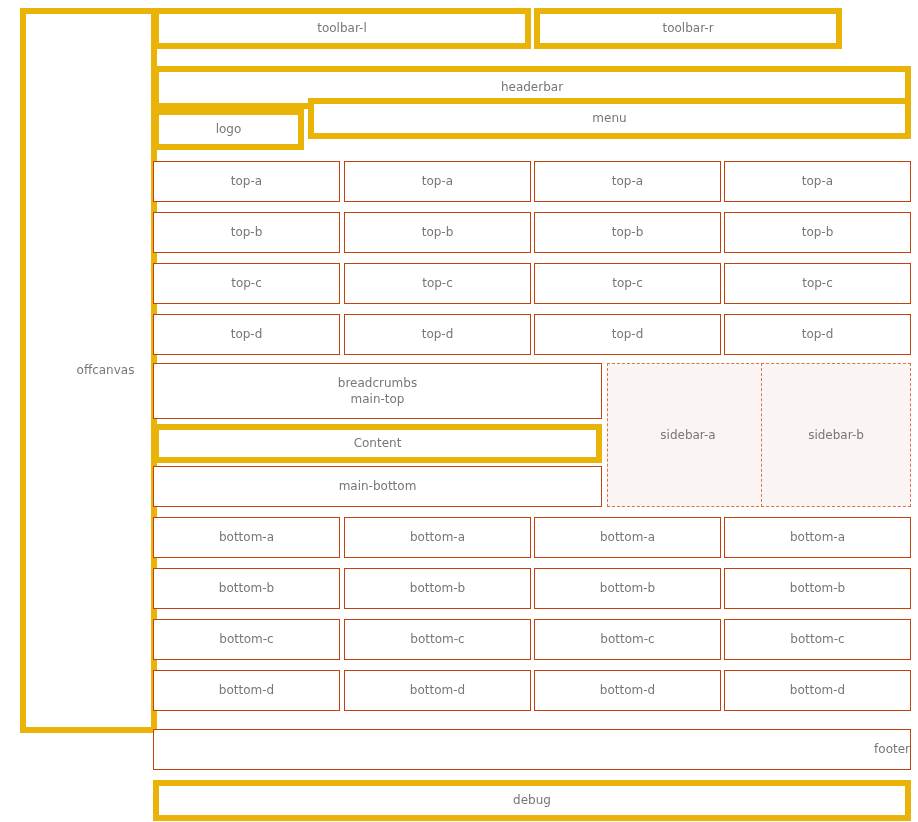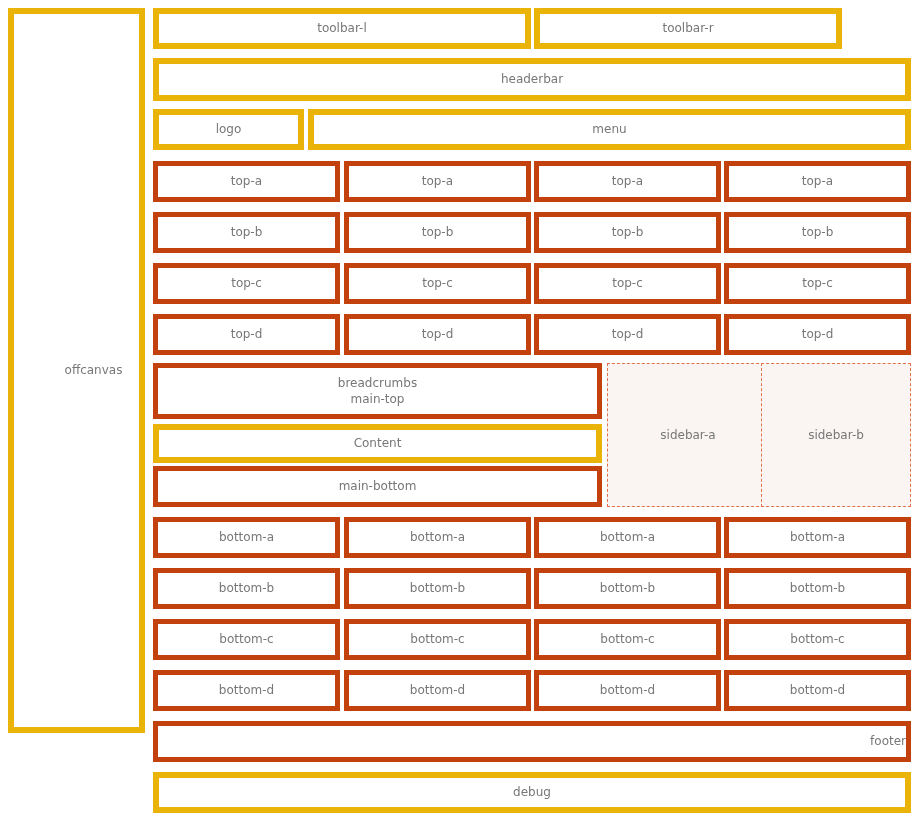--- a/index.html
+++ b/index.html
@@ -25,52 +25,52 @@
     display: flex;
     align-items: center;
     justify-content: center;
     text-align: center;
     line-height: 1.35;
     background: #ffffff;
     color: #777777;
     font-size: 12px;
   }
   .b-gray  { border: 6px solid #eab308; }
-  .b-blue  { border: 5px solid #c2410c; }
+  .b-blue  { border: 1px solid #c2410c; }
   .b-dash  { border: 1px dashed #e0714a; background: #faf5f2; }
 
   .stack2 { flex-direction: column; }
 
   
   #offcanvas {
-    left: 8px;
+    left: 20px;
     top: 8px;
     width: 137px;
     height: 725px;
     padding-left: 34px;
   }
 
   
-  .full { left: 153px; width: 758px; }
+  .full { left: 153px; width: 758px; margin-top: 8px; }
 
   .col1 { left: 153px;  width: 187px; }
   .col2 { left: 344px;  width: 187px; }
   .col3 { left: 534px;  width: 187px; }
   .col4 { left: 724px;  width: 187px; }
 
   .rowcell { height: 41px; }
 
   
   #toolbar-l { left: 153px;  width: 378px; top: 8px;  height: 41px; }
   #toolbar-r { left: 534px;  width: 308px; top: 8px;  height: 41px; }
 
   #headerbar { top: 58px;  height: 43px; }
 
   #logo { left: 153px; width: 151px; top: 109px; height: 41px; }
-  #menu { left: 308px; width: 603px; top: 109px; height: 41px; }
+  #menu { left: 308px; width: 603px; top: 98px; height: 41px; }
 
   
   .main-col { left: 153px; width: 449px; }
   #main-top    { top: 363px; height: 56px; }
   #content     { top: 424px; height: 39px; }
   #main-bottom { top: 466px; height: 41px; }
 
   #sidebar-a { left: 607px; width: 162px; top: 363px; height: 144px; text-align: right; }
   #sidebar-b { left: 761px; width: 150px; top: 363px; height: 144px; }
 

